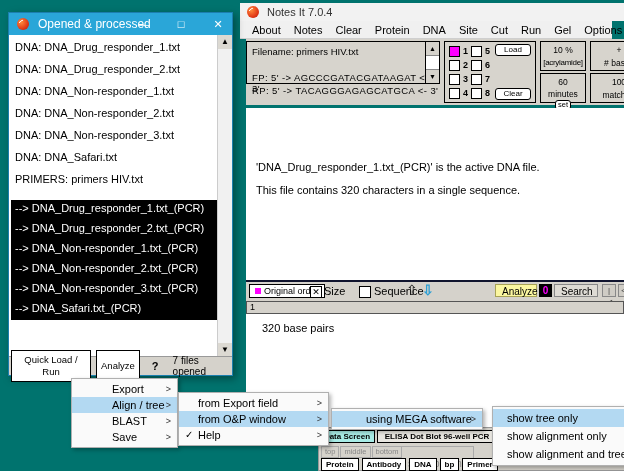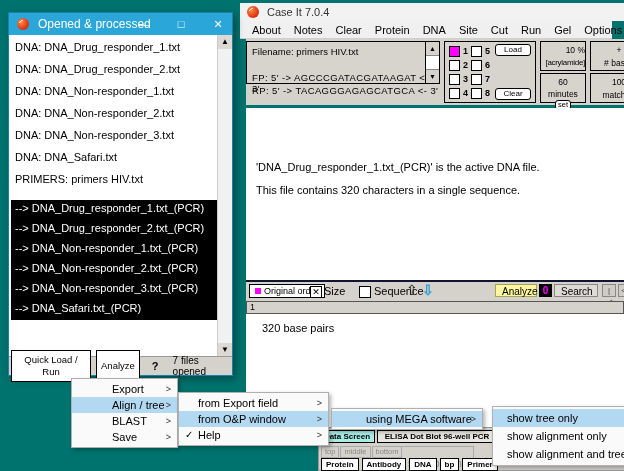--- a/index.html
+++ b/index.html
@@ -38,21 +38,21 @@
   .wrow{display:flex;align-items:center;gap:3px;font-size:9px;font-weight:bold;}
   .cb{display:inline-block;width:9px;height:9px;border:1px solid #000;background:#fff;flex:0 0 auto;}
   .cb.magenta{background:#ff00ff;}
   .wbtns{width:40px;display:flex;flex-direction:column;justify-content:space-around;align-items:center;padding:2px 2px;gap:32px;}
   .wbtn{width:36px;height:12px;font-size:8px;line-height:10px;background:#fff;border:1px solid #000;border-radius:3px;padding:0;}
   .gelbtn{position:relative;width:36px;height:12px;background:#fff;border:1px solid #000;border-radius:3px;padding:0;}
   .gelbtn .band{position:absolute;width:13px;height:3px;}
   .gelbtn .band.cyan{left:3px;top:2px;background:#19e0e0;}
   .gelbtn .band.yellow{right:3px;bottom:2px;background:#f4e23a;}
 
-  .p-set1{left:294px;top:2px;width:46px;height:30px;text-align:right;font-size:8.5px;}
+  .p-set1{left:294px;top:2px;width:46px;height:30px;text-align:center;font-size:8.5px;}
   .p-set1 .v{margin-top:3px;}
   .p-set1 .l{margin-top:3px;font-size:8px;letter-spacing:-.3px;}
   .p-set2{left:294px;top:34px;width:46px;height:30px;text-align:center;font-size:8.5px;}
   .setbtn{font-size:7.5px;border:1px solid #000;border-radius:3px;background:#fff;padding:0 2px;line-height:8px;height:10px;}
   .p-match1{left:344px;top:2px;width:58px;height:30px;text-align:center;font-size:8.5px;}
   .p-match2{left:344px;top:34px;width:58px;height:30px;text-align:center;font-size:8.5px;}
   .p-match1 div,.p-match2 div{margin-top:3px;}
 
   
   .msgpane{left:6px;top:105px;right:0;height:172px;background:#fff;font-size:11px;}
@@ -131,21 +131,21 @@
   #menu4 .mitem{padding-left:14px;height:18px;line-height:18px;}
 </style>
 </head>
 <body>
 
 <div id="screen">
 
   <div id="main-window" class="abs">
     <div class="abs mw-titlebar">
       <span class="logo"></span>
-      <span class="mw-title">Case It 7.0.4</span>
+      <span class="mw-title">Notes It 7.0.4</span>
     </div>
     <div class="abs mw-menubar">
       <span>About</span>
       <span>Notes</span>
       <span>Clear</span>
       <span>Protein</span>
       <span>DNA</span>
       <span>Site</span>
       <span>Cut</span>
       <span>Run</span>

